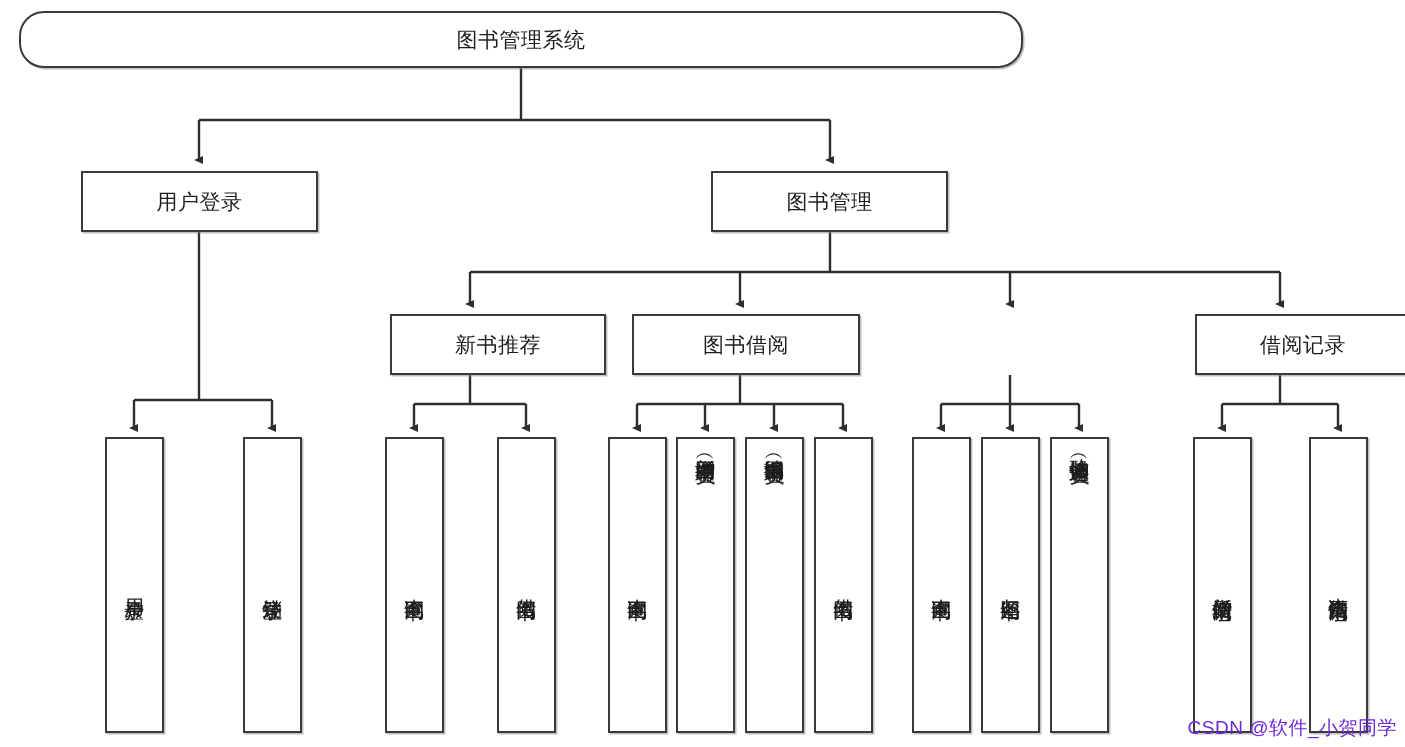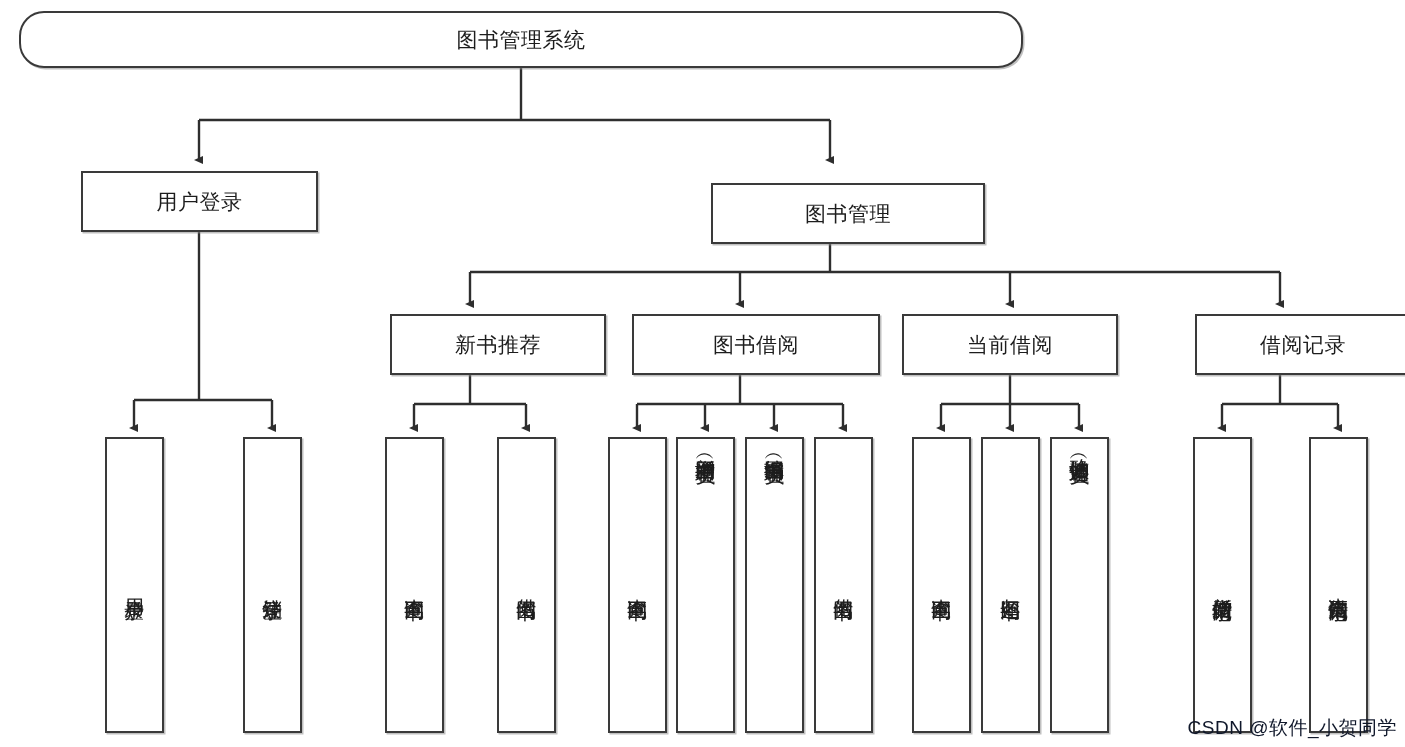--- a/index.html
+++ b/index.html
@@ -60,21 +60,21 @@
     max-height: 100%;
   }
   .node.leaf.topalign {
     align-items: flex-start;
   }
   #watermark {
     position: absolute;
     right: 8px;
     bottom: 6px;
     font-size: 19px;
-    color: #0f172a;
+    color: #6d28d9;
     letter-spacing: 0.5px;
     z-index: 5;
     white-space: nowrap;
   }
 </style>
 </head>
 <body>
 
 <div id="canvas">
 
@@ -129,35 +129,32 @@
   </svg>
 
   <div class="node" style="left:19px; top:11px; width:1004px; height:57px;border-radius:25px;">
     <span class="label">图书管理系统</span>
   </div>
 
   <div class="node" style="left:81px; top:171px; width:237px; height:61px;">
     <span class="label">用户登录</span>
   </div>
 
-  <div class="node" style="left:711px; top:171px; width:274px; height:61px;margin-top:12px;">
+  <div class="node" style="left:711px; top:171px; width:237px; height:61px;">
     <span class="label">图书管理</span>
   </div>
 
   <div class="node" style="left:362px; top:314px; width:216px; height:61px;margin-left:28px;">
     <span class="label">新书推荐</span>
   </div>
 
-  <div class="node" style="left:632px; top:314px; width:248px; height:61px;justify-content:center;">
+  <div class="node" style="left:632px; top:314px; width:228px; height:61px;justify-content:center;">
     <span class="label">图书借阅</span>
   </div>
 
-  <div class="node" style="left:902px; top:314px; width:216px; height:61px;">
-    <span class="label">当前借阅</span>
-  </div>
 
   <div class="node" style="left:1172px; top:314px; width:216px; height:61px;margin-left:23px;">
     <span class="label">借阅记录</span>
   </div>
 
   <div class="node leaf" style="left:105px; top:437px; width:59px; height:296px;">
     <span class="label">用户登录</span>
   </div>
 
   <div class="node leaf" style="left:243px; top:437px; width:59px; height:296px;">

